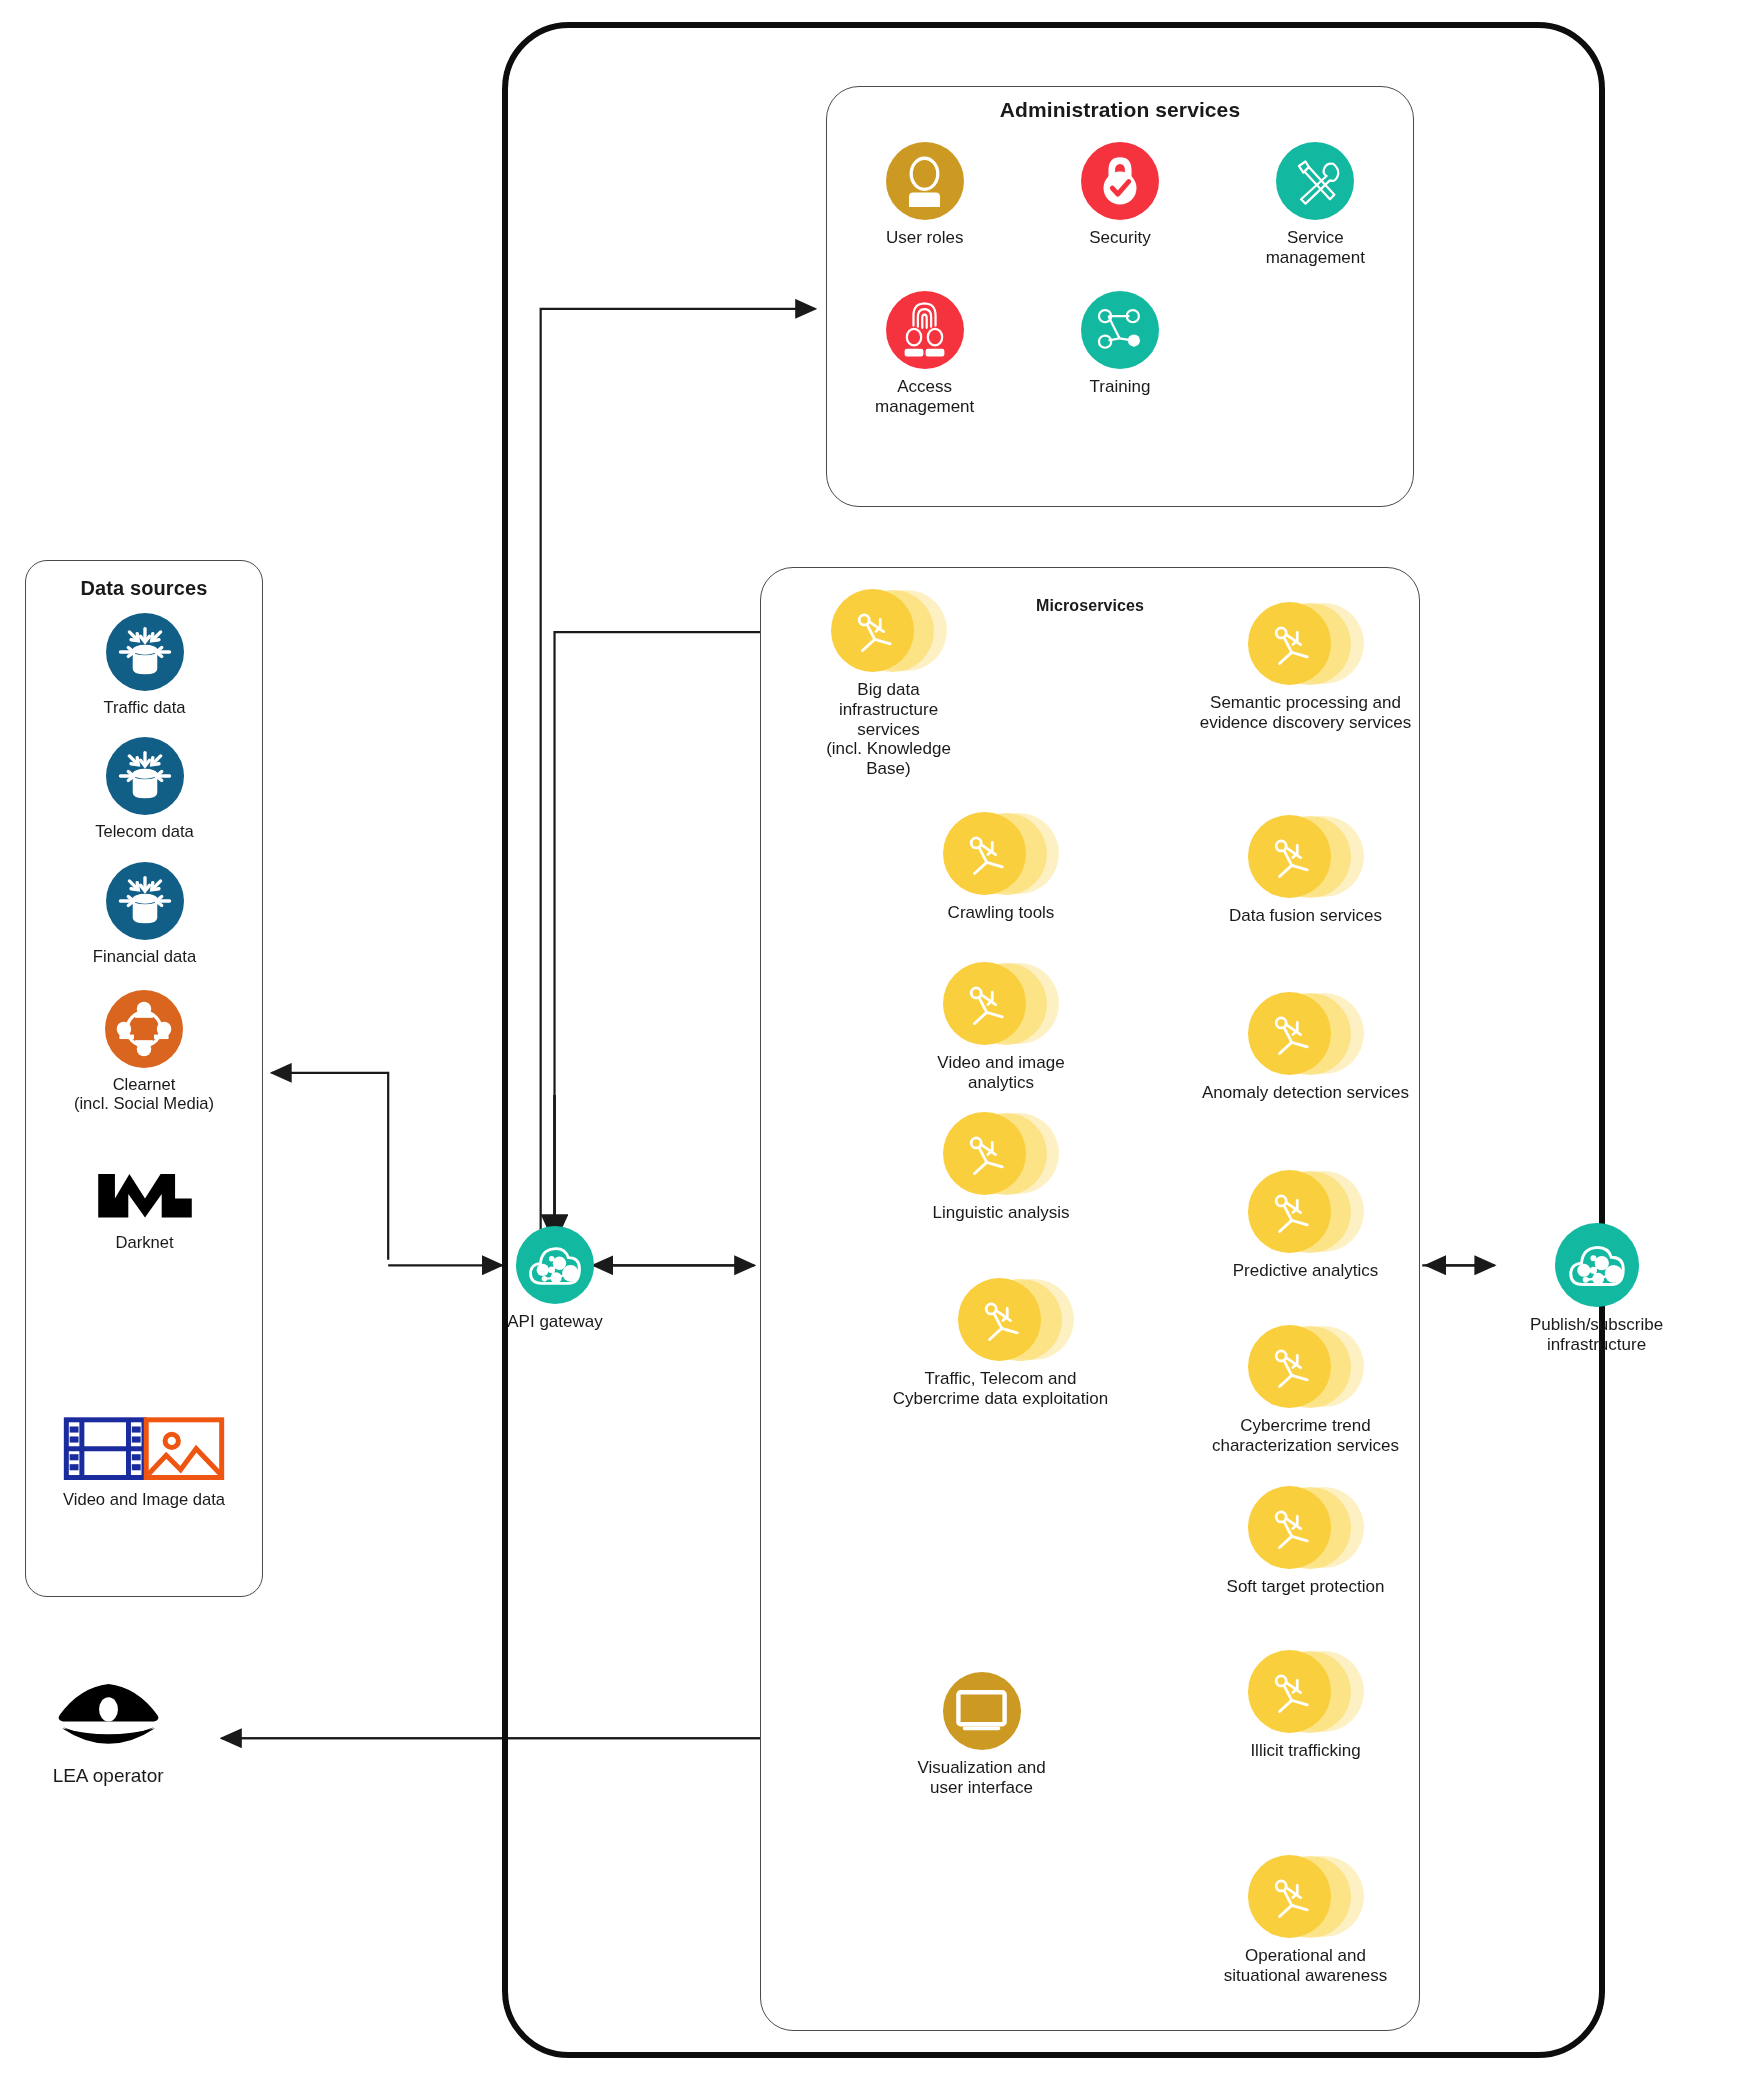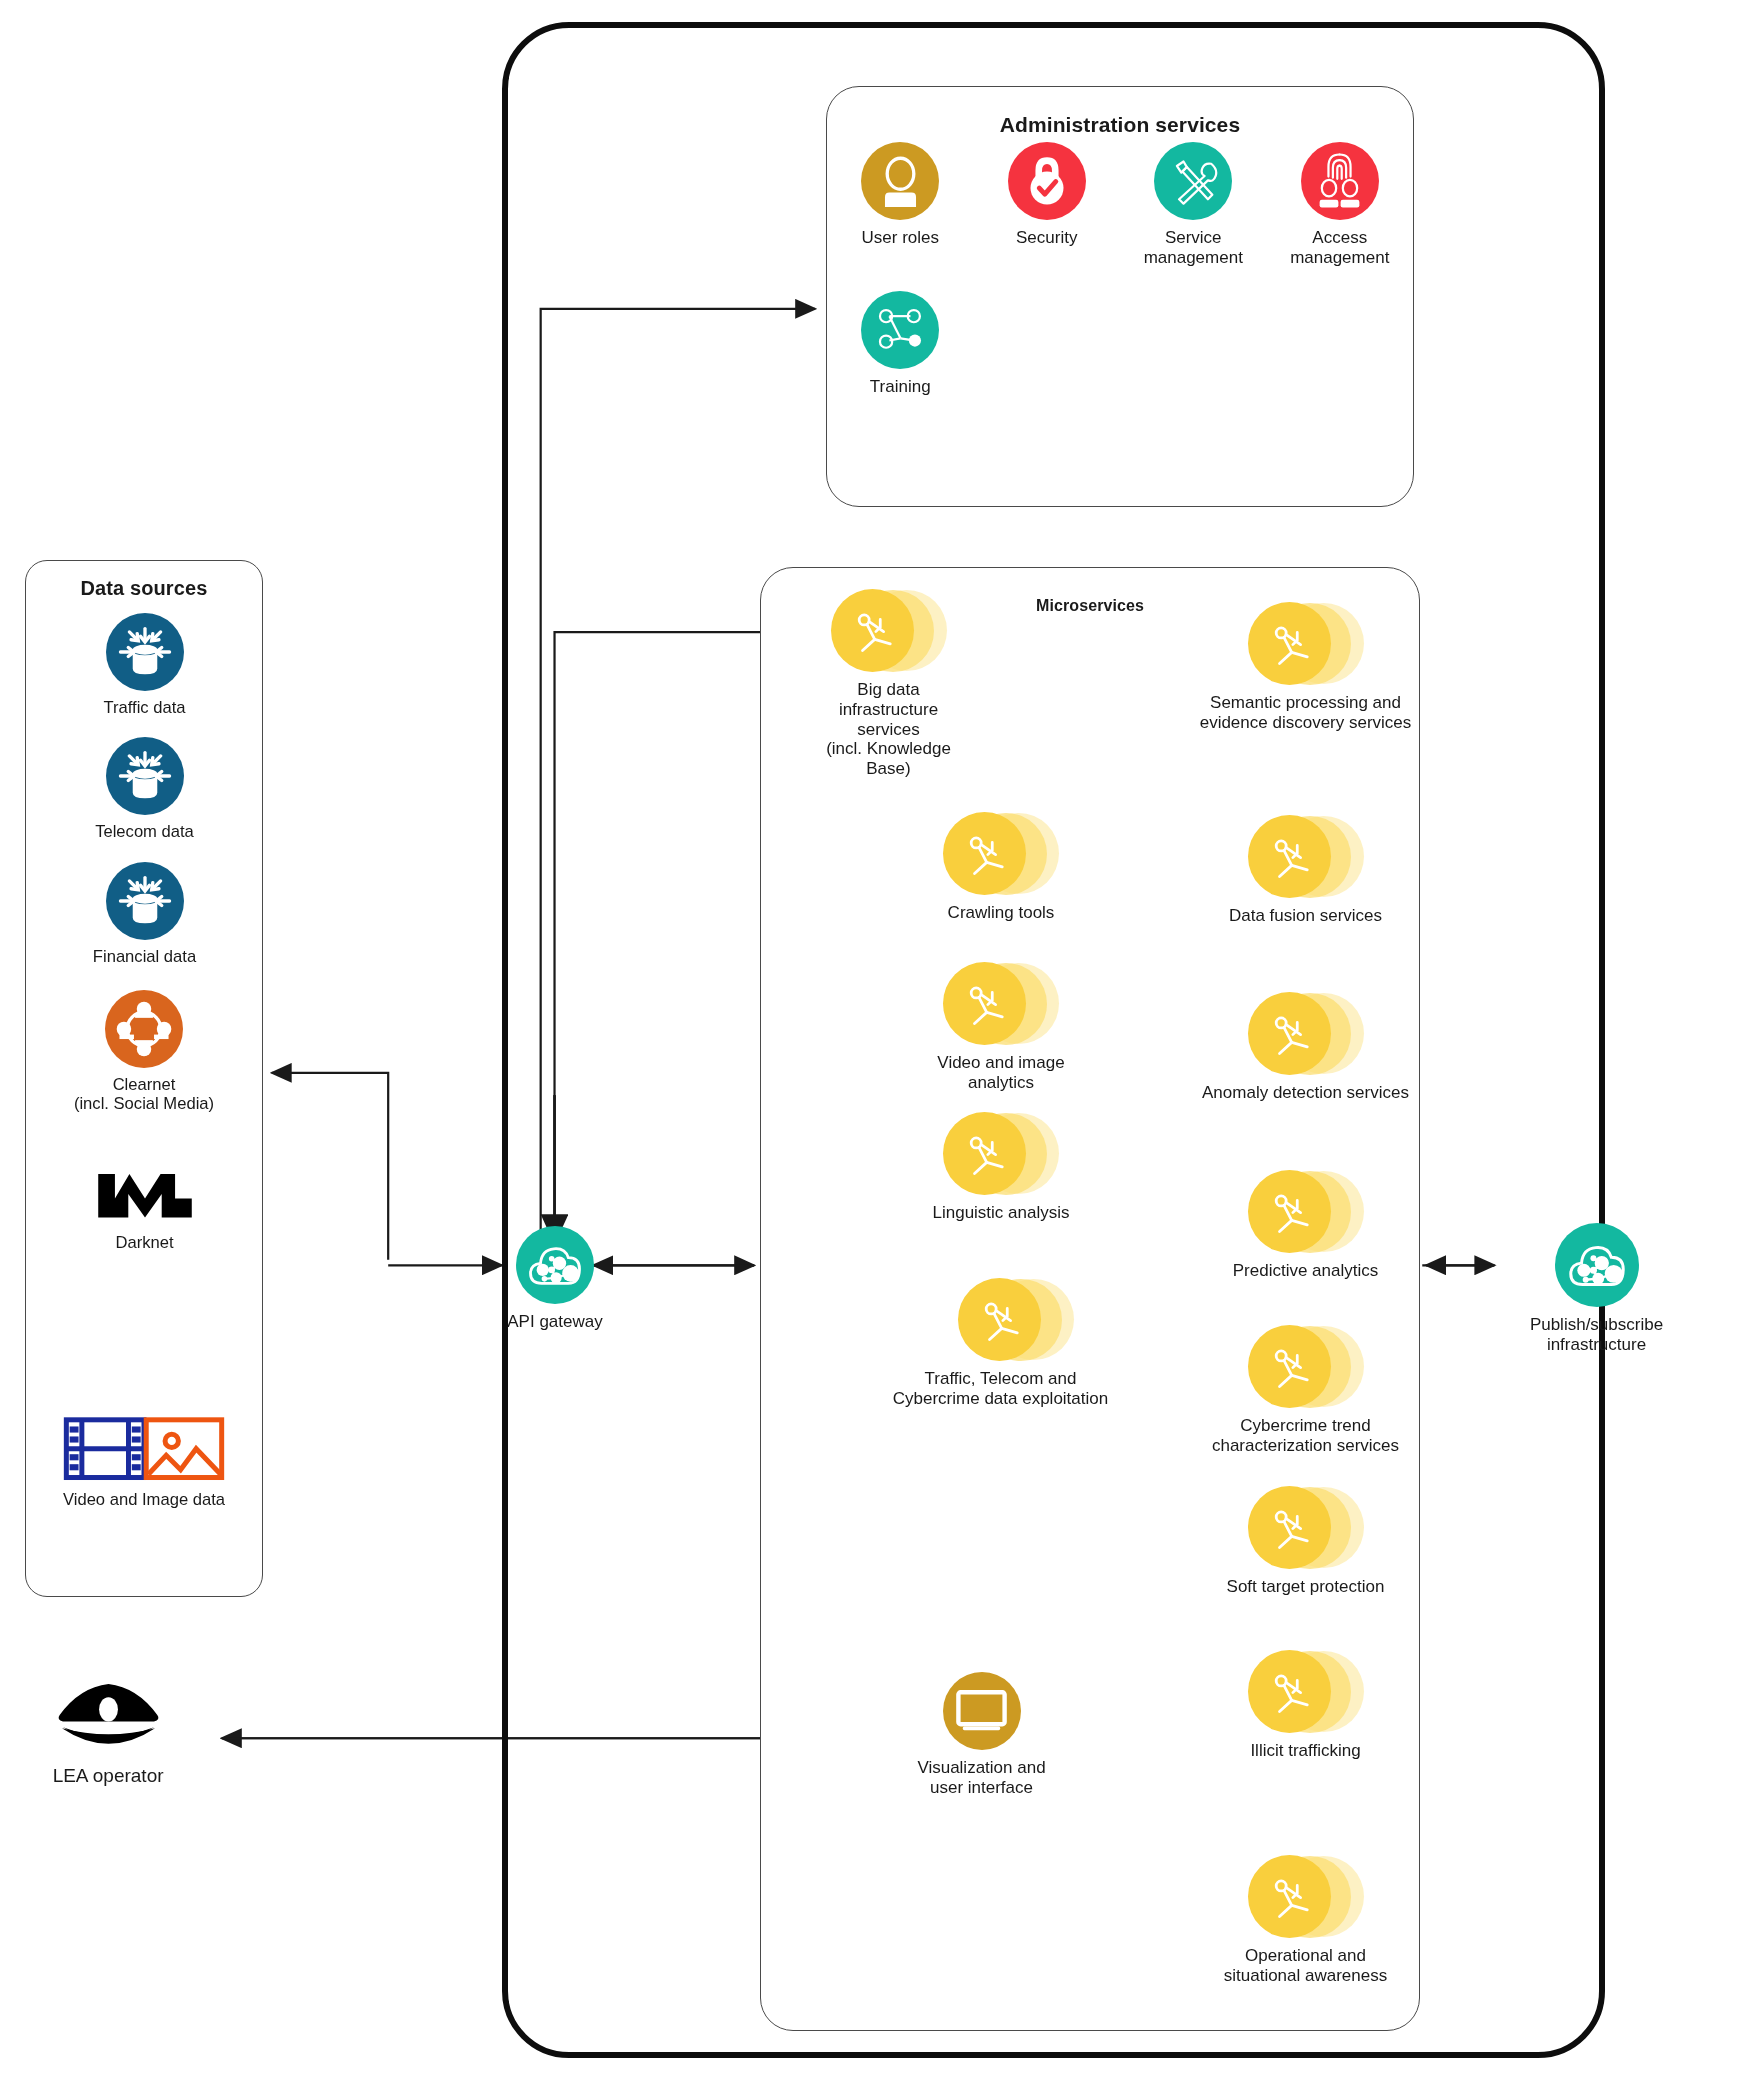--- a/index.html
+++ b/index.html
@@ -8,38 +8,38 @@
   #stage{position:absolute;left:0;top:0;width:1760px;height:2087px;}
   svg#wires{position:absolute;left:0;top:0;width:1760px;height:2087px;pointer-events:none;}
 
   
   .outer-box{position:absolute;left:502px;top:22px;width:1103px;height:2036px;
              border:6.1px solid #0d0d0d;border-radius:67px;box-sizing:border-box;}
   .panel{position:absolute;border:1.7px solid #4a4a4a;border-radius:33px;box-sizing:border-box;background:#fff;}
   .panel-title{position:absolute;left:0;right:0;text-align:center;font-weight:bold;font-size:21px;letter-spacing:0.1px;}
 
   #admin-panel{left:826px;top:86px;width:588px;height:421px;}
-  #admin-title{top:26px;}
+  #admin-title{top:11px;}
   #micro-panel{left:760px;top:567px;width:660px;height:1464px;}
   #micro-title{top:29px;font-size:16px;}
   #ds-panel{left:25px;top:560px;width:238px;height:1037px;border-radius:22px;}
   #ds-title{top:15.5px;font-size:20px;text-align:center;}
 
   
   .node{position:absolute;display:flex;flex-direction:column;align-items:center;}
   .node .cap{font-size:17px;line-height:1.17;text-align:center;margin-top:7.8px;white-space:pre-line;}
   .ds .cap{font-size:16.6px;margin-top:6.7px;}
 
   
   .circ{border-radius:50%;position:relative;display:flex;align-items:center;justify-content:center;}
   .circ svg{display:block;}
 
   
   .admin-grid{position:absolute;left:0;top:55px;width:100%;display:grid;
-              grid-template-columns:repeat(4,1fr);row-gap:23px;}
+              grid-template-columns:repeat(3,1fr);row-gap:23px;}
   .admin-cell{display:flex;flex-direction:column;align-items:center;}
   .admin-cell .cap{font-size:17px;line-height:1.18;text-align:center;margin-top:7.8px;white-space:pre-line;}
 
   
   .coin{position:relative;width:116px;height:83px;}
   .coin .back{position:absolute;right:0;top:1.1px;width:81px;height:81px;border-radius:50%;
               background:#fce8a0;opacity:.62;}
   .coin .mid{position:absolute;right:12.2px;top:0.6px;width:82px;height:82px;border-radius:50%;
               background:#fbdd72;opacity:.75;}
   .coin .front{position:absolute;left:0;top:0;width:83px;height:83px;border-radius:50%;

